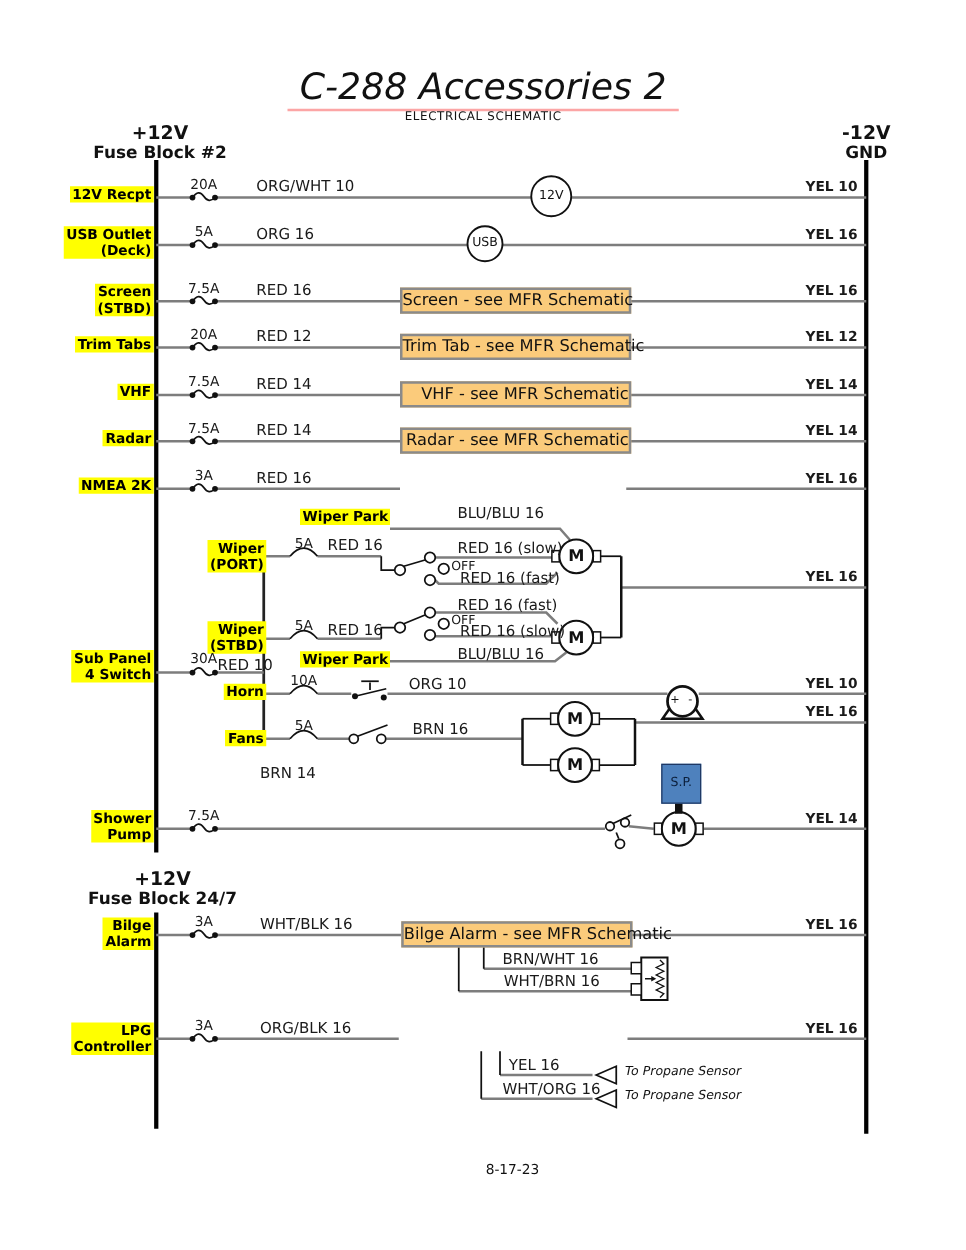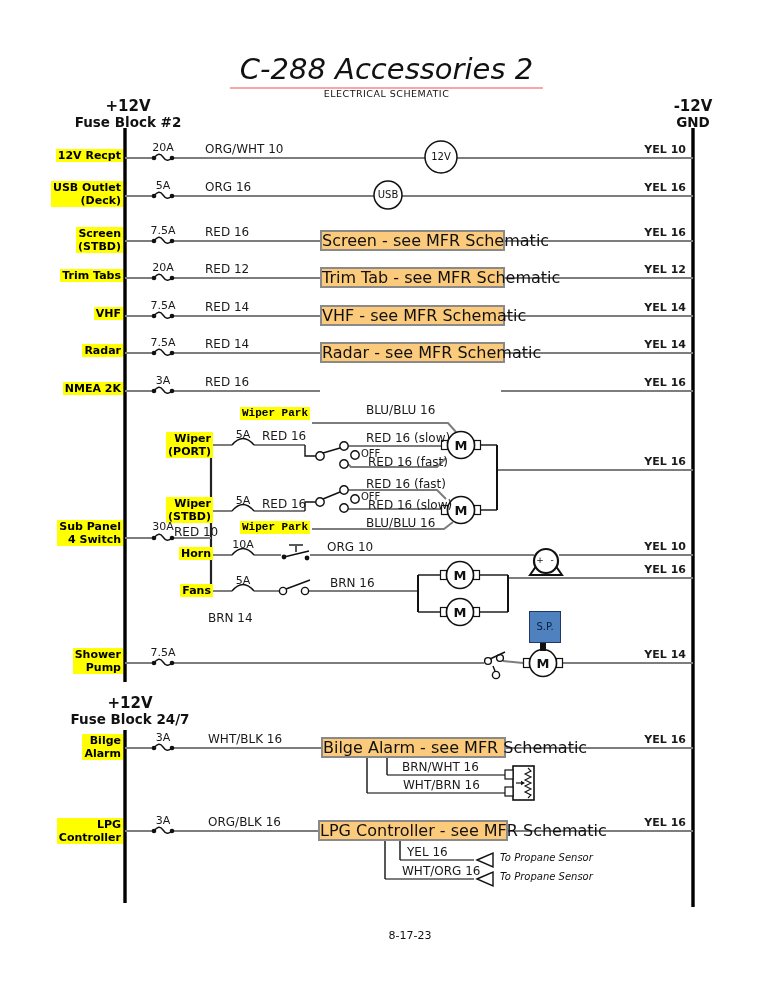--- a/index.html
+++ b/index.html
@@ -6,27 +6,27 @@
   .page{position:relative;width:773px;height:1000px;background:#fff;overflow:hidden;
         font-family:"DejaVu Sans","Liberation Sans",sans-serif;color:#111;}
   .abs{position:absolute;}
   .title{left:0;right:0;top:52px;text-align:center;font-size:29px;font-style:italic;}
   .title span{border-bottom:2px solid #fca5a5;padding:0 10px 1px 10px;}
   .subtitle{left:0;right:0;top:88px;text-align:center;font-size:9.5px;letter-spacing:.5px;}
   .hdr1{font-size:15px;font-weight:bold;text-align:center;width:160px;}
   .hdr2{font-size:13.5px;font-weight:bold;text-align:center;width:160px;}
   .ylbl{background:#FFFF00;font-size:11px;font-weight:bold;line-height:13px;padding:0 2px;
         white-space:pre-line;text-align:right;color:#000;}
-  .ylbl.la{text-align:center;font-family:Liberation Mono, monospace;}
+  .ylbl.la{text-align:center;}
   .wlbl{font-size:12px;line-height:12px;white-space:nowrap;color:#1a1a1a;}
   .rating{font-size:11px;width:44px;text-align:center;color:#1a1a1a;}
   .brating{font-size:11px;width:36px;text-align:center;color:#1a1a1a;}
   .gnd{font-size:11px;width:60px;text-align:right;color:#1a1a1a;font-weight:bold;}
   .mfr-box{width:181px;height:17px;background:#FBCB7B;border:2px solid #8a8a8a;
-           font-size:16px;line-height:17px;text-align:center;color:#111;white-space:nowrap;}
+           font-size:13px;line-height:17px;text-align:right;color:#111;white-space:nowrap;}
   .mtxt{font-size:13px;font-weight:bold;width:30px;text-align:center;}
   .dev{font-size:10px;width:30px;text-align:center;}
   .off{font-size:10px;}
   .sign{font-size:9px;width:30px;text-align:center;letter-spacing:2px;}
   .sp{width:30px;height:30px;background:#4E81BD;border:1.5px solid #1F3864;
       font-size:10px;line-height:30px;text-align:center;color:#0b1e3a;}
   .dest{font-size:10px;font-style:italic;white-space:nowrap;}
   .date{font-size:11px;width:150px;text-align:center;}
 </style>
 </head>
@@ -315,21 +315,20 @@
   <div class="abs gnd" style="left:626px;top:563px">YEL 16</div>
   <div class="abs gnd" style="left:626px;top:648px">YEL 14</div>
   <div class="abs gnd" style="left:626px;top:733px">YEL 16</div>
   <div class="abs gnd" style="left:626px;top:816px">YEL 16</div>
 
   <div class="abs mfr-box" style="left:320px;top:230px">Screen - see MFR Schematic</div>
   <div class="abs mfr-box" style="left:320px;top:305px">VHF - see MFR Schematic</div>
   <div class="abs mfr-box" style="left:320px;top:267px">Trim Tab - see MFR Schematic</div>
   <div class="abs mfr-box" style="left:320px;top:342px">Radar - see MFR Schematic</div>
   <div class="abs mfr-box" style="left:321px;top:737px">Bilge Alarm - see MFR Schematic</div>
-  <div class="abs mfr-box" style="left:318px;top:820px;width:186px">LPG Controller - see MFR Schematic</div>
 
   <div class="abs dev" style="left:426px;top:151px">12V</div>
   <div class="abs dev" style="left:373px;top:189px">USB</div>
   <div class="abs mtxt" style="left:446px;top:438px">M</div>
   <div class="abs mtxt" style="left:446px;top:503px">M</div>
   <div class="abs mtxt" style="left:445px;top:568px">M</div>
   <div class="abs mtxt" style="left:445px;top:605px">M</div>
   <div class="abs mtxt" style="left:528px;top:656px">M</div>
   <div class="abs sign" style="left:531px;top:555px">+  -</div>
   <div class="abs sp" style="left:529px;top:611px">S.P.</div>

